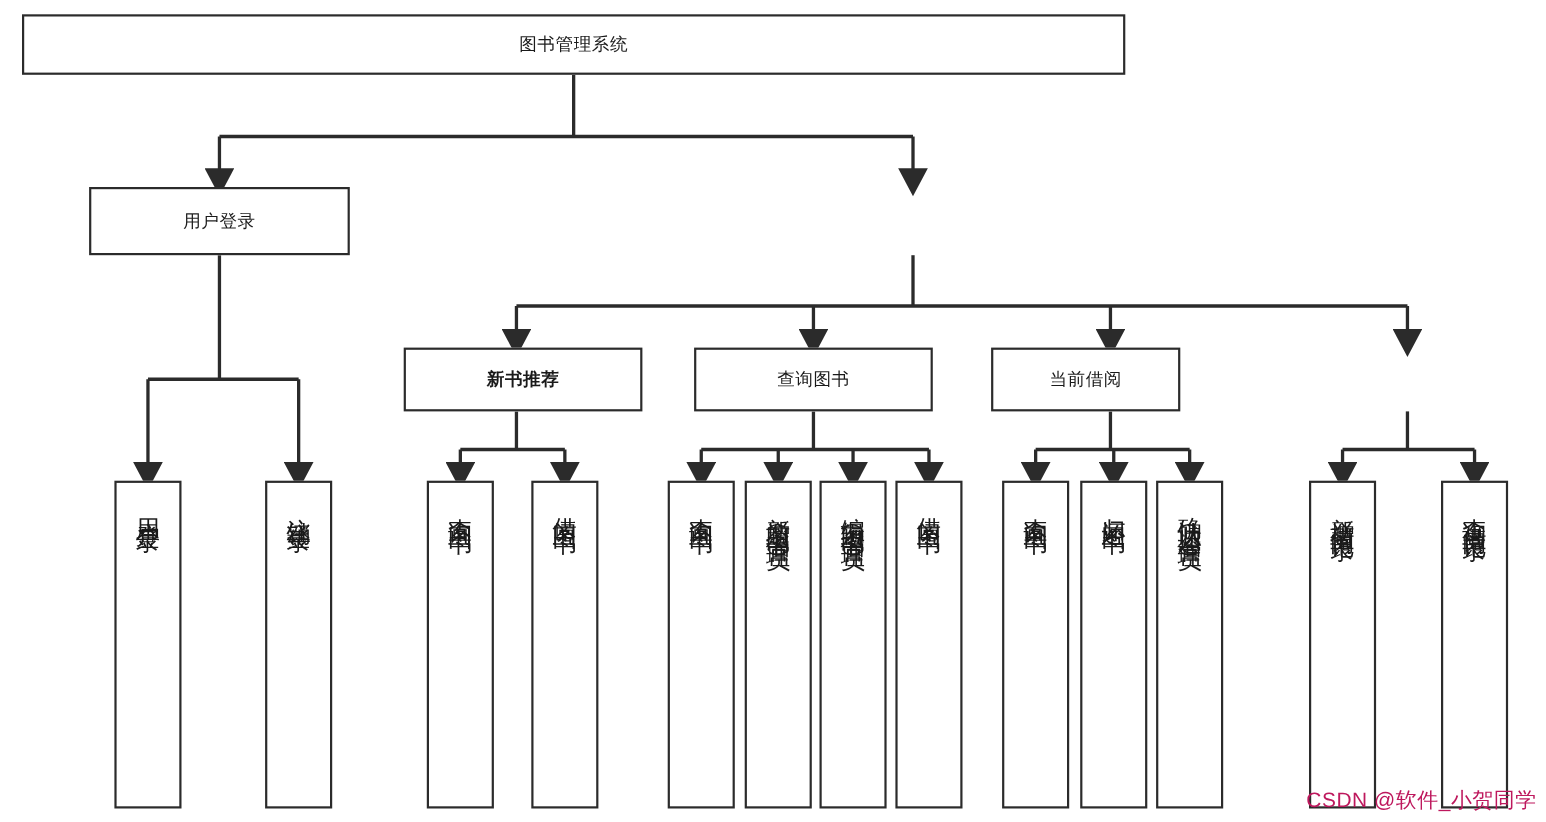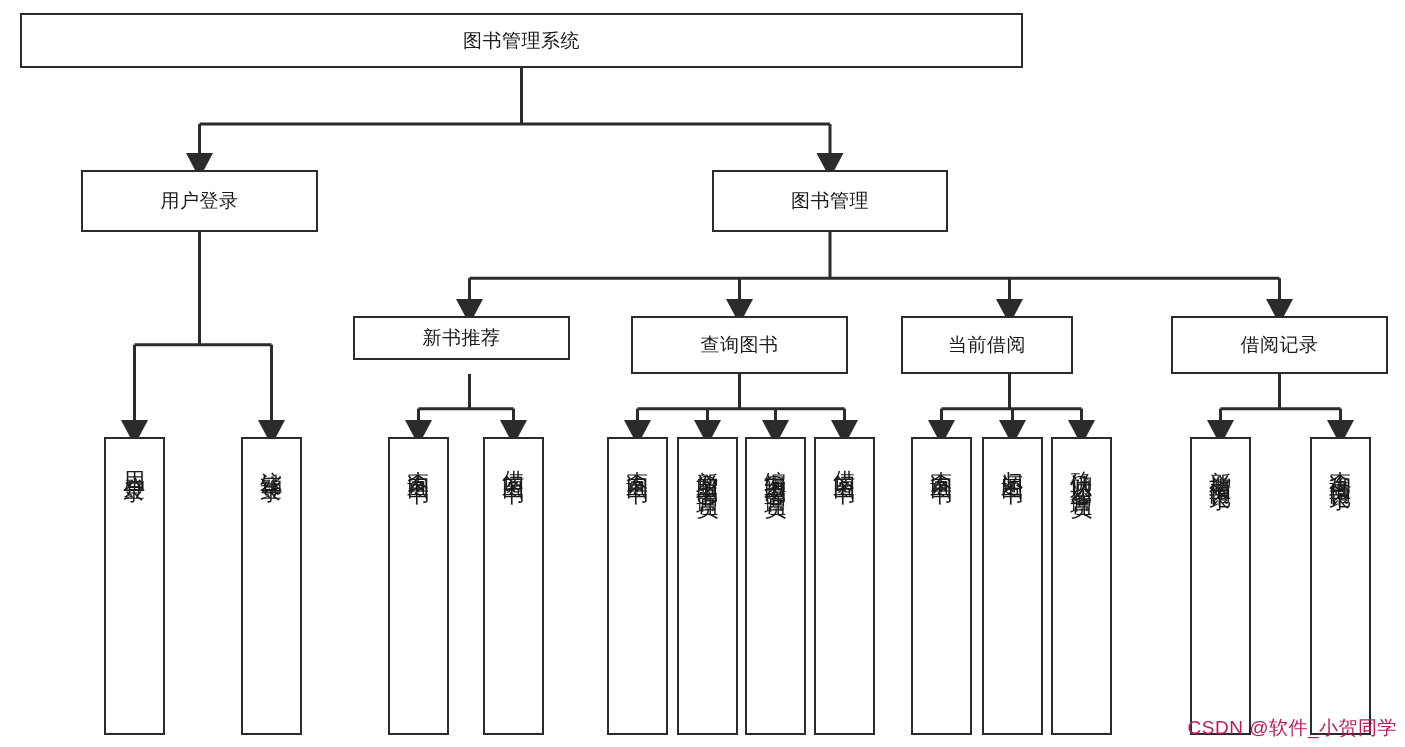--- a/index.html
+++ b/index.html
@@ -31,21 +31,21 @@
     position: absolute;
     box-sizing: border-box;
     background: #ffffff;
     border: 2.5px solid #2b2b2b;
     display: flex;
     align-items: center;
     justify-content: center;
     color: #1a1a1a;
   }
   .node.horizontal {
-    font-size: 19px;
+    font-size: 16px;
     letter-spacing: 0.5px;
   }
   .node.vertical {
     align-items: flex-start;
     justify-content: center;
     padding-top: 14px;
   }
   .vlabel {
     writing-mode: vertical-rl;
     text-orientation: upright;
@@ -113,35 +113,29 @@
       </g>
   </svg>
 
   <div class="node horizontal" style="left: 20px; top: 13px; width: 1003px; height: 55px;">
     <span>图书管理系统</span>
   </div>
 
   <div class="node horizontal" style="left: 81px; top: 170px; width: 237px; height: 62px;">
     <span>用户登录</span>
   </div>
-  <div class="node horizontal" style="left: 712px; top: 170px; width: 236px; height: 62px;">
-    <span>图书管理</span>
-  </div>
 
-  <div class="node horizontal" style="left: 353px; top: 316px; width: 217px; height: 44px;">
+  <div class="node horizontal" style="left: 367px; top: 316px; width: 217px; height: 58px; font-weight: bold;">
     <span>新书推荐</span>
   </div>
   <div class="node horizontal" style="left: 631px; top: 316px; width: 217px; height: 58px;">
     <span>查询图书</span>
   </div>
   <div class="node horizontal" style="left: 901px; top: 316px; width: 172px; height: 58px;">
     <span>当前借阅</span>
-  </div>
-  <div class="node horizontal" style="left: 1171px; top: 316px; width: 217px; height: 58px;">
-    <span>借阅记录</span>
   </div>
 
   <div class="node vertical" style="left: 104px; top: 437px; width: 61px; height: 298px;">
     <span class="vlabel">用户登录</span>
   </div>
   <div class="node vertical" style="left: 241px; top: 437px; width: 61px; height: 298px;">
     <span class="vlabel">注销登录</span>
   </div>
   <div class="node vertical" style="left: 388px; top: 437px; width: 61px; height: 298px;">
     <span class="vlabel">查询图书</span>

